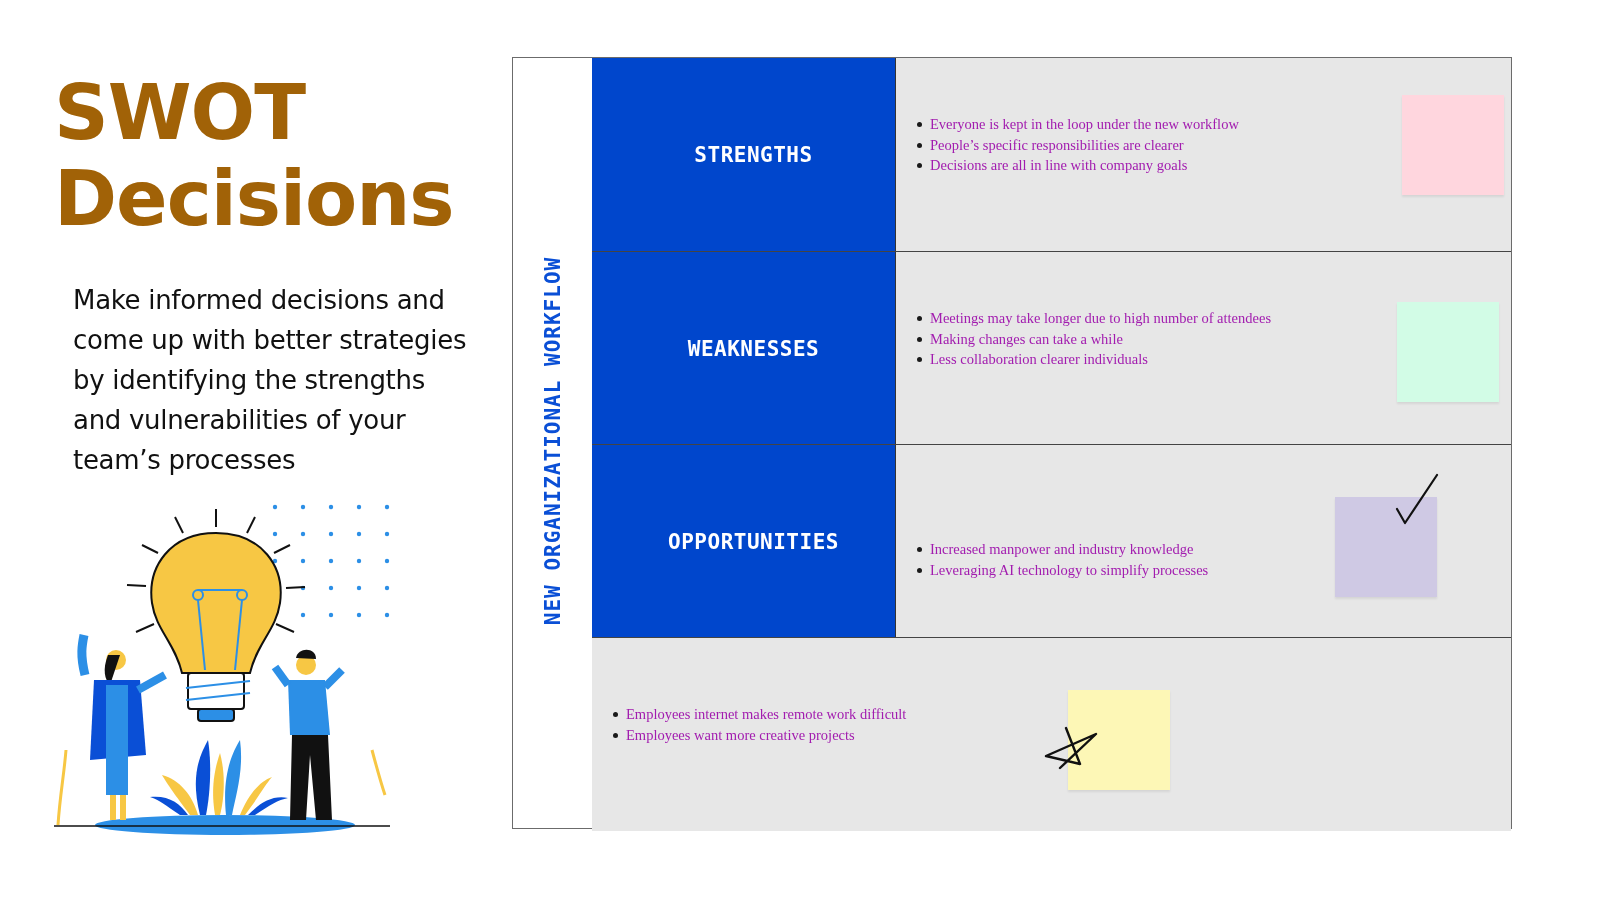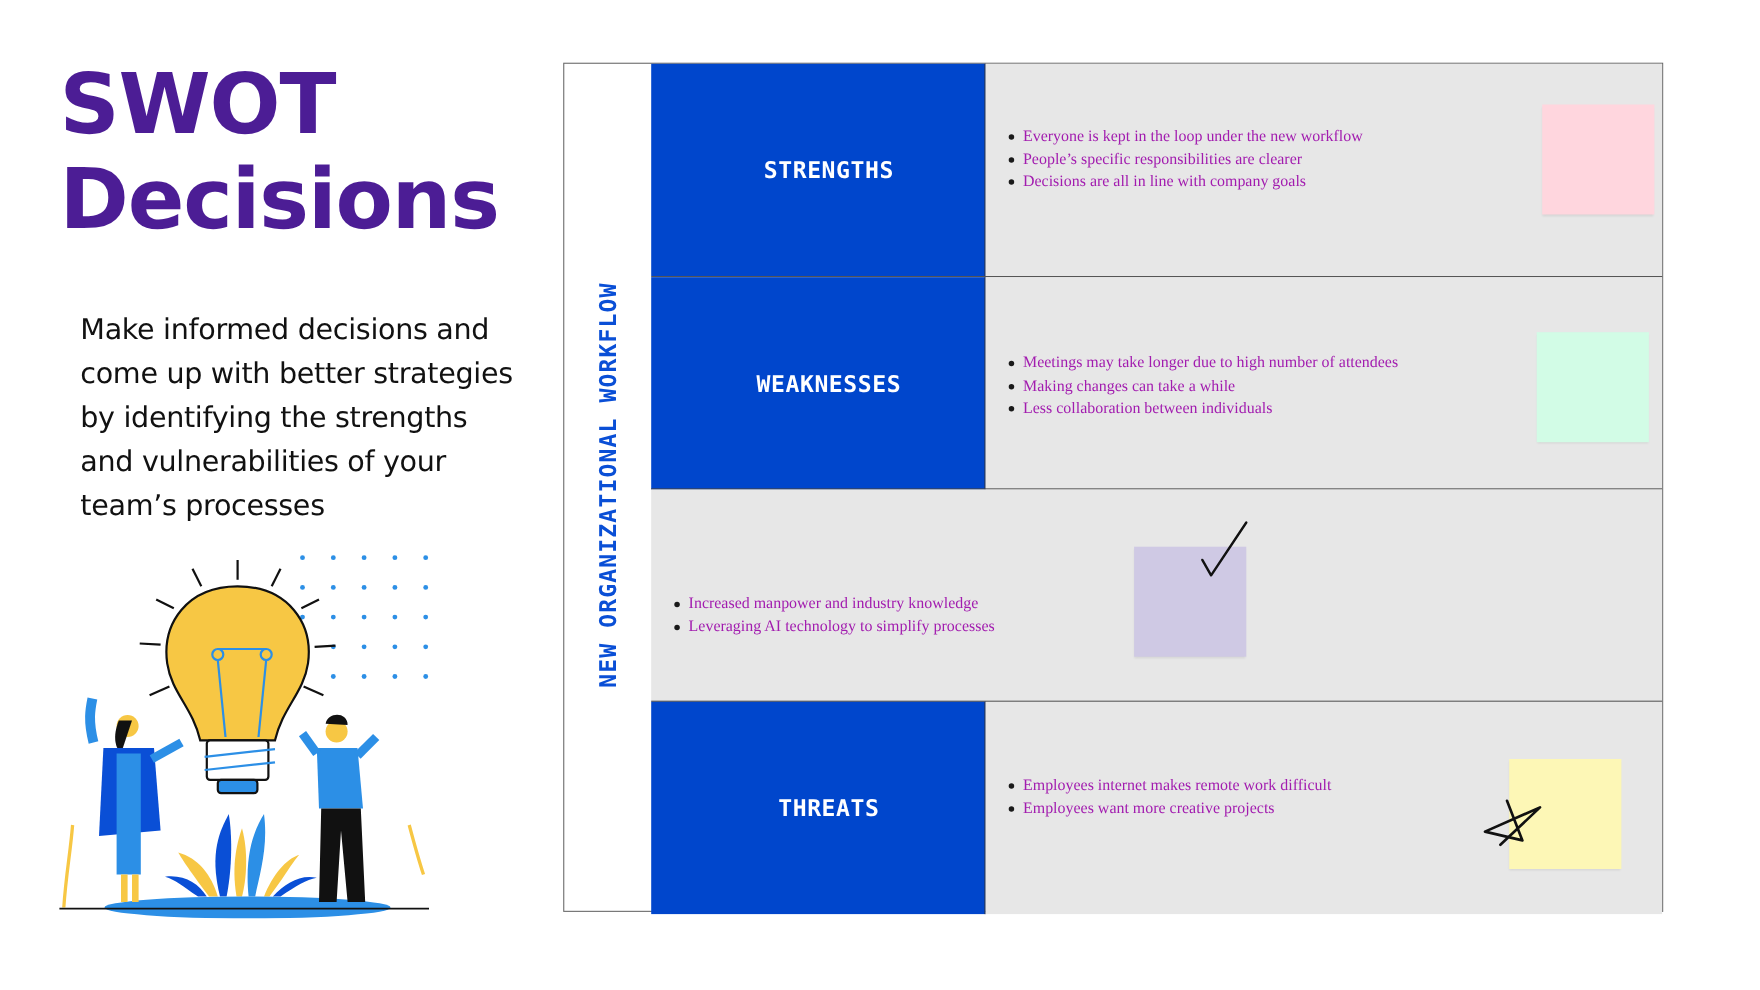--- a/index.html
+++ b/index.html
@@ -1,22 +1,22 @@
 <!DOCTYPE html>
 <html><head>
 <meta charset="utf-8">
 <style>
   html, body { margin: 0; padding: 0; }
   body {
     width: 1600px; height: 900px; background: #ffffff; position: relative; overflow: hidden;
     font-family: "Liberation Sans", sans-serif;
   }
   .title {
-    position: absolute; left: 54px; top: 52px; margin: 0;
-    color: #4c1d95; font-family: "DejaVu Sans", sans-serif; font-weight: bold;
+    position: absolute; left: 54px; top: 70px; margin: 0;
+    color: #a16207; font-family: "DejaVu Sans", sans-serif; font-weight: bold;
     font-size: 76px; line-height: 86px; letter-spacing: -1px;
   }
   .subtitle {
     position: absolute; left: 57px; top: 264px; width: 400px; margin: 16px;
     color: #111; font-family: "DejaVu Sans", sans-serif; font-size: 26px; line-height: 40px;
     letter-spacing: -0.3px;
   }
   .illus { position: absolute; left: 50px; top: 495px; width: 350px; height: 340px; }
 
   .table {
@@ -166,44 +166,44 @@
           <li>People’s specific responsibilities are clearer</li>
           <li>Decisions are all in line with company goals</li>
         </ul>
         <div class="note" style="left:506px; top:37px; background:#ffd6de;"></div>
       </div>
     </div>
 
     <div class="row" style="top:193px;">
       <div class="cat">WEAKNESSES</div>
       <div class="content">
-        <ul class="bullets" style="top:56px;margin-top:12px;">
+        <ul class="bullets" style="top:56px;">
           <li>Meetings may take longer due to high number of attendees</li>
           <li>Making changes can take a while</li>
-          <li>Less collaboration between individuals</li>
+          <li>Less collaboration clearer individuals</li>
         </ul>
         <div class="note" style="left:501px; top:50px; background:#d2fce6;"></div>
       </div>
     </div>
 
     <div class="row" style="top:386px;">
+      <div class="cat">OPPORTUNITIES</div>
       <div class="content">
         <ul class="bullets" style="top:66px;margin-top:28px;">
           <li>Increased manpower and industry knowledge</li>
           <li>Leveraging AI technology to simplify processes</li>
         </ul>
         <div class="note" style="left:439px; top:52px; background:#cfc9e4;"></div>
         <svg class="mark" style="left:495px; top:26px;" width="50" height="60" viewBox="0 0 50 60">
           <path d="M6 38 L 14 52 L 46 4" stroke="#111" stroke-width="2.2" fill="none" stroke-linecap="round" stroke-linejoin="round"></path>
         </svg>
       </div>
     </div>
 
     <div class="row" style="top:579px;">
-      <div class="cat">THREATS</div>
       <div class="content">
         <ul class="bullets" style="top:66px;">
           <li>Employees internet makes remote work difficult</li>
           <li>Employees want more creative projects</li>
         </ul>
         <div class="note" style="left:476px; top:52px; background:#fdf7b6;"></div>
         <svg class="mark" style="left:452px; top:86px;" width="58" height="50" viewBox="0 0 58 50">
           <path d="M22 4 L 36 40 L 2 32 L 52 10 L 16 44" stroke="#111" stroke-width="2.4" fill="none" stroke-linecap="round" stroke-linejoin="round"></path>
         </svg>
       </div>

